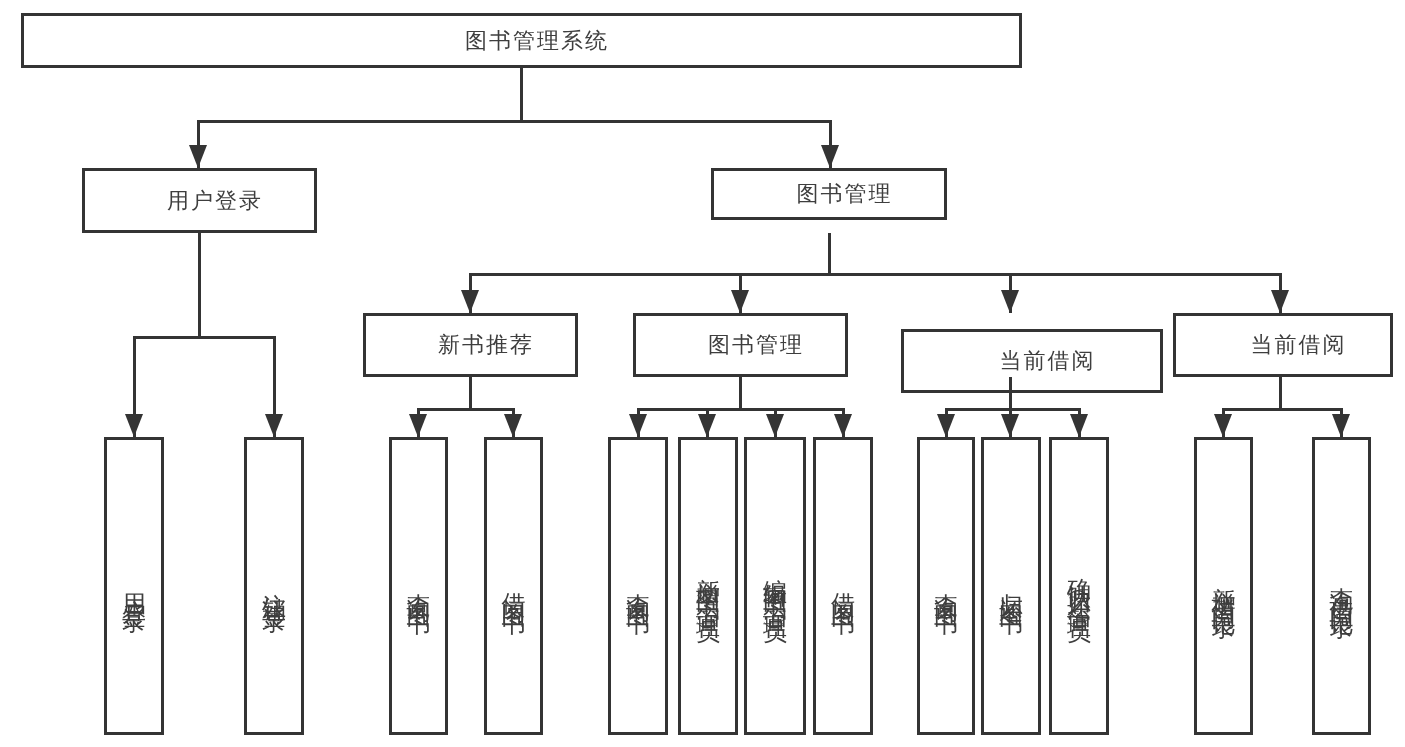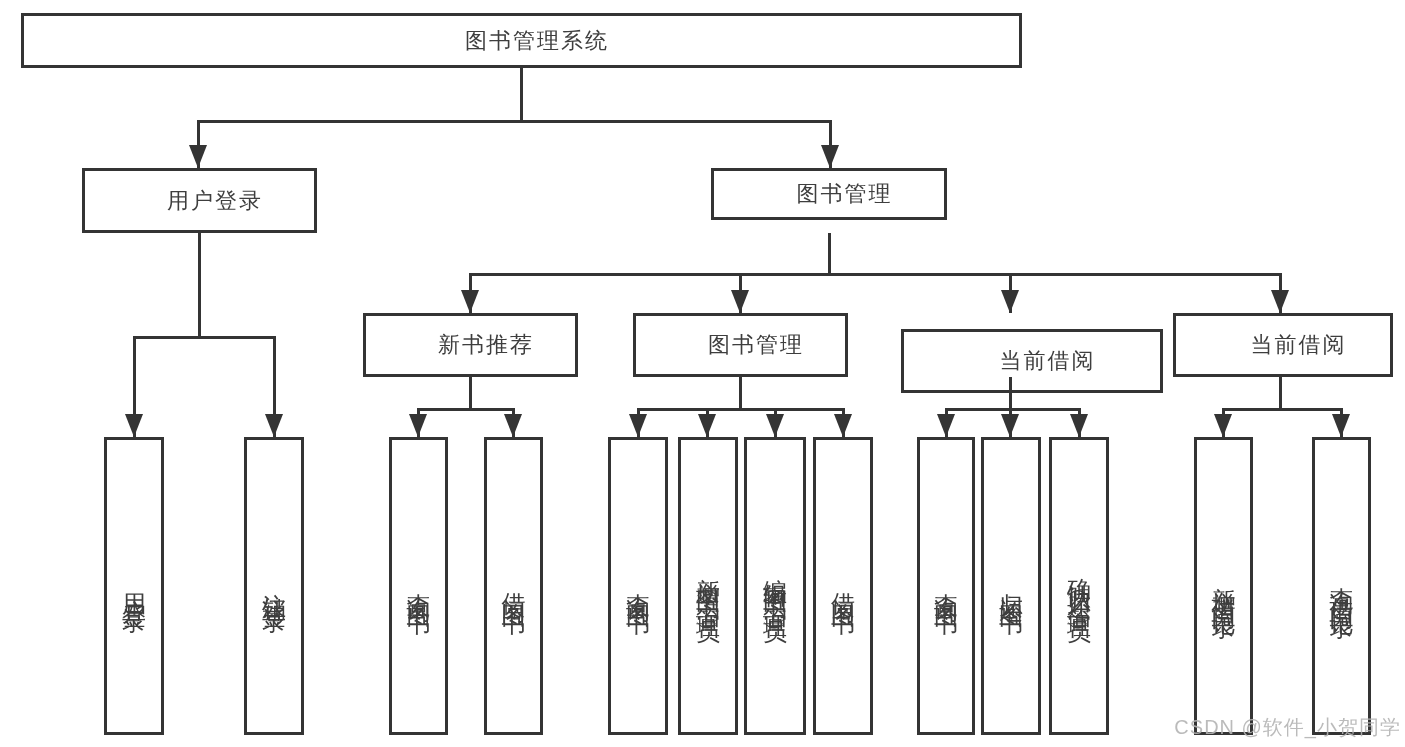--- a/index.html
+++ b/index.html
@@ -138,15 +138,14 @@
   <div class="box v" style="left:744px; top:437px; width:62px; height:298px;">编辑图书（管理员）</div>
   <div class="box v" style="left:813px; top:437px; width:60px; height:298px;">借阅图书</div>
 
   <div class="box v" style="left:917px; top:437px; width:58px; height:298px;">查询图书</div>
   <div class="box v" style="left:981px; top:437px; width:60px; height:298px;">归还图书</div>
   <div class="box v" style="left:1049px; top:437px; width:60px; height:298px;">确认归还（管理员）</div>
 
   <div class="box v" style="left:1194px; top:437px; width:59px; height:298px;">新增借阅记录</div>
   <div class="box v" style="left:1312px; top:437px; width:59px; height:298px;">查询借阅记录</div>
 
-  <div class="watermark">CSDN @软件_小贺同学</div>
 
 </div>
 
 </body></html>

